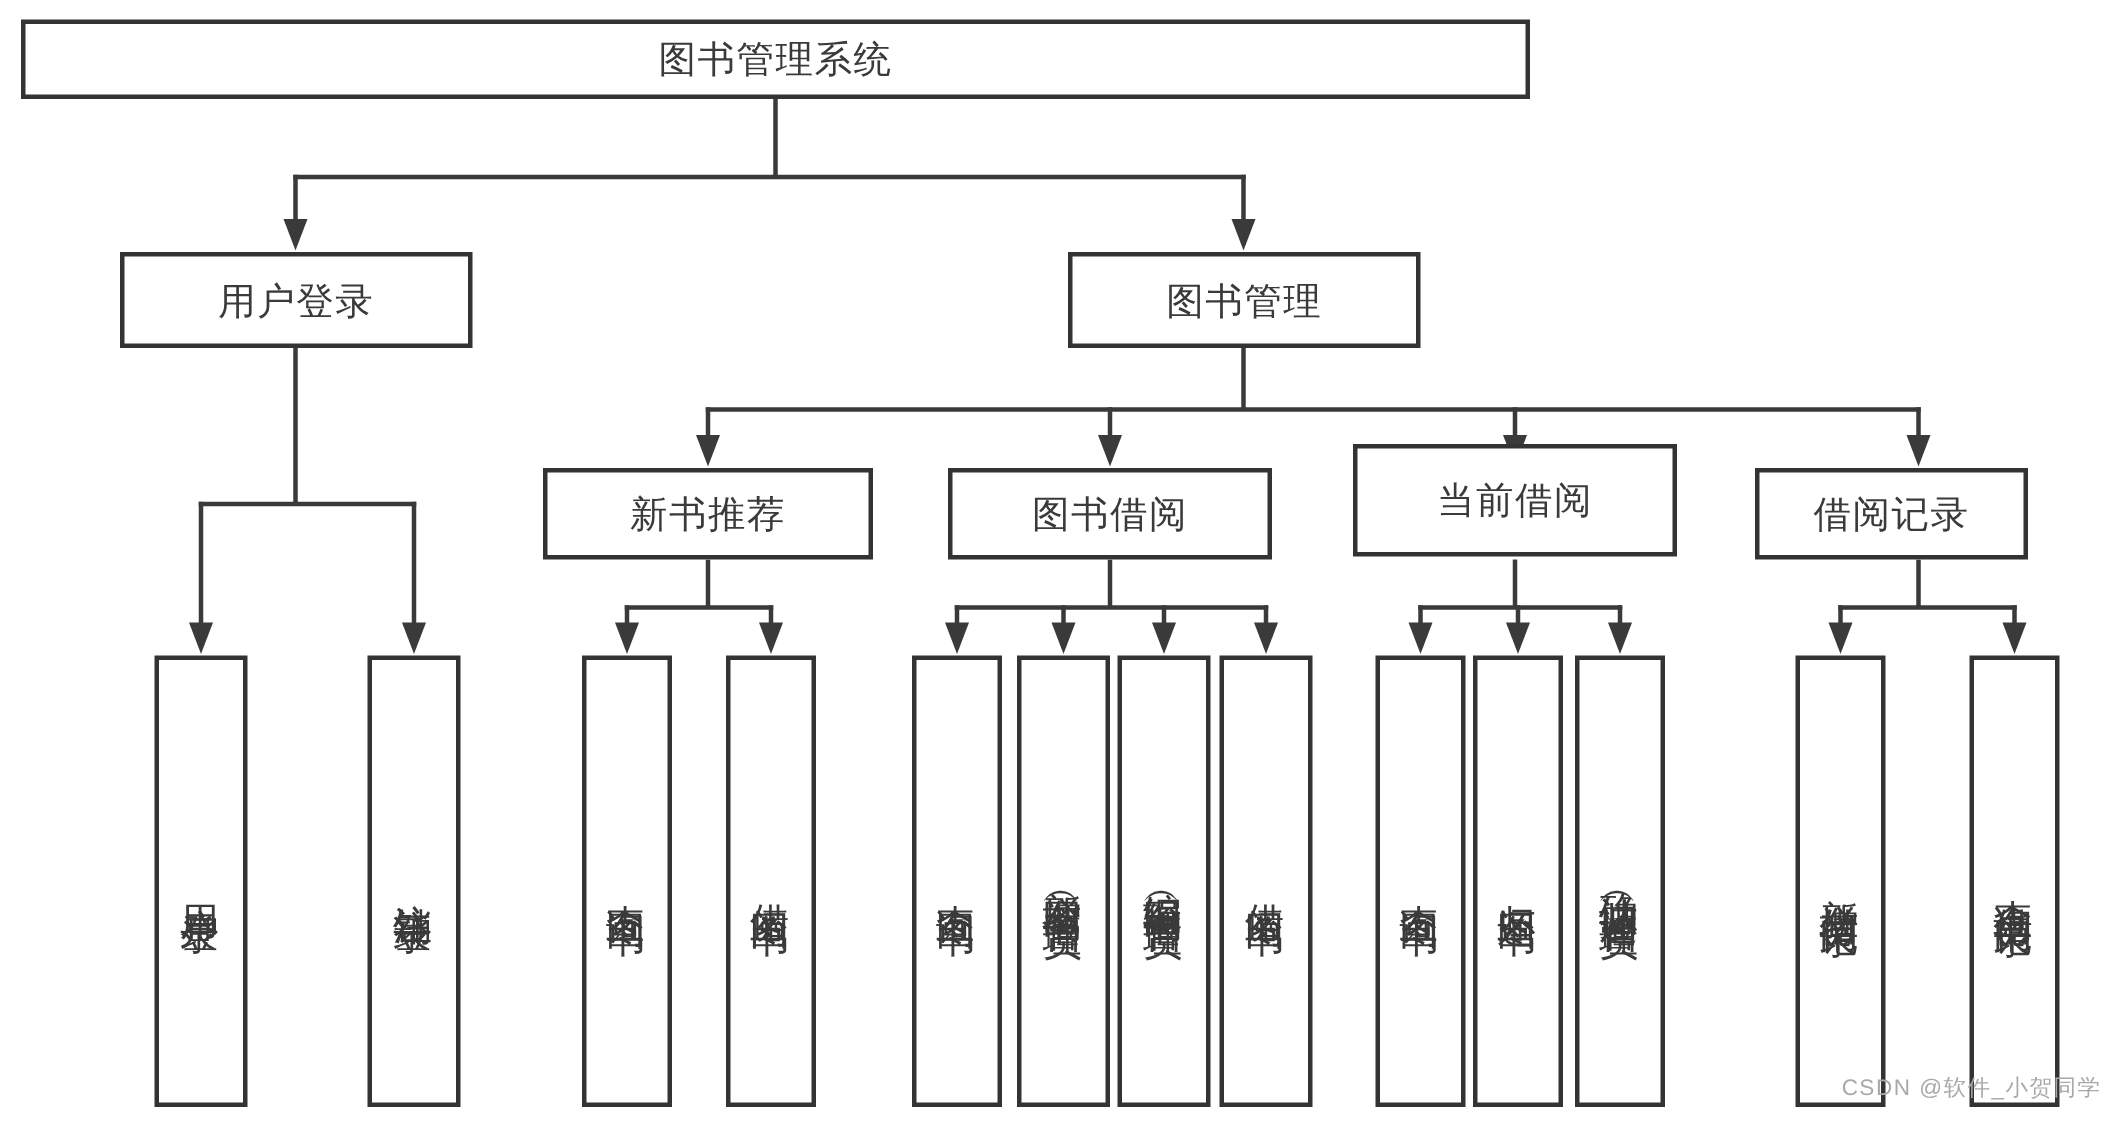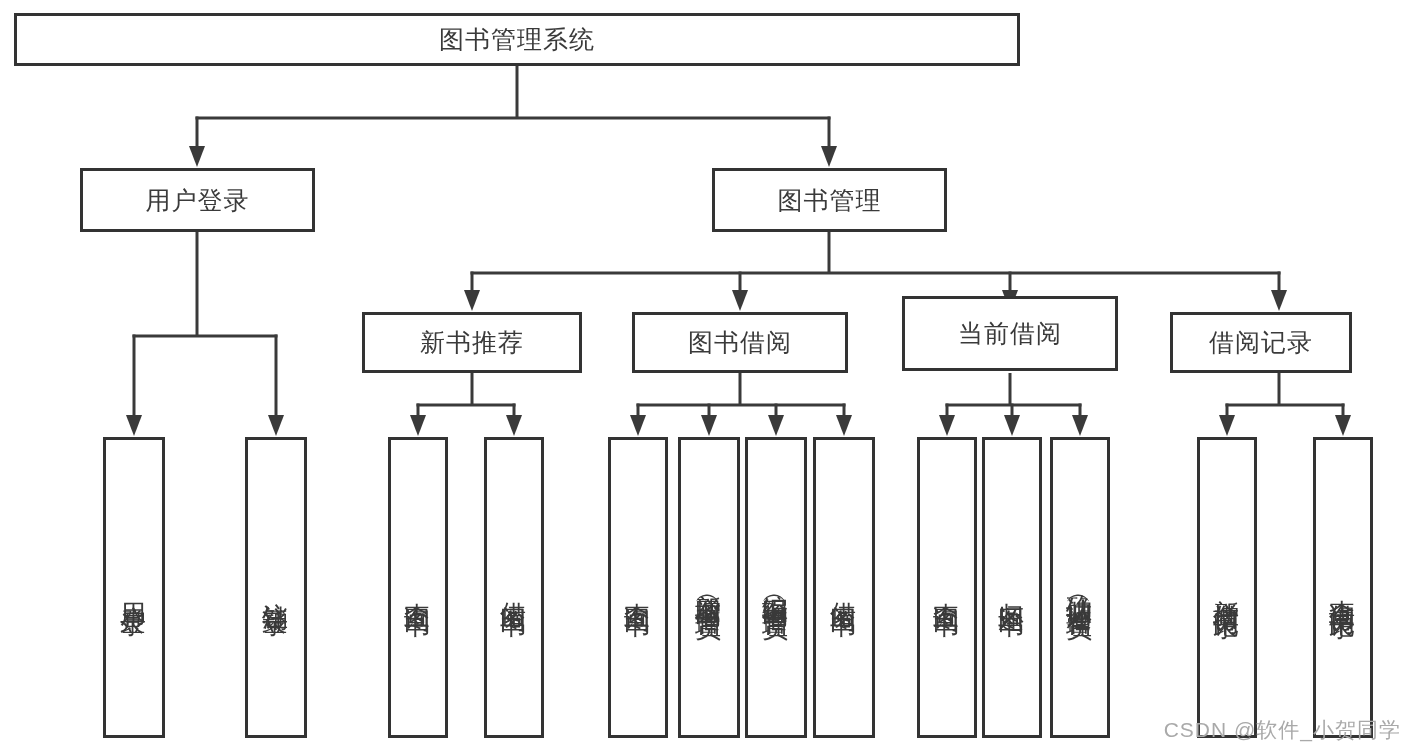--- a/index.html
+++ b/index.html
@@ -26,21 +26,21 @@
   .leaf{
     writing-mode:vertical-lr;
     text-orientation:mixed;
     font-size:26px;
     letter-spacing:3px;
     white-space:nowrap;
   }
   .watermark{
     position:absolute;z-index:3;
     right:4px;top:716px;
-    font-size:21px;letter-spacing:1px;
+    font-size:15px;letter-spacing:1px;
     color:var(--wm-color);
   }
 </style>
 </head>
 <body>
 
 <div class="canvas">
 
   <svg class="connectors" width="1405" height="747" viewBox="0 0 1405 747">
 

